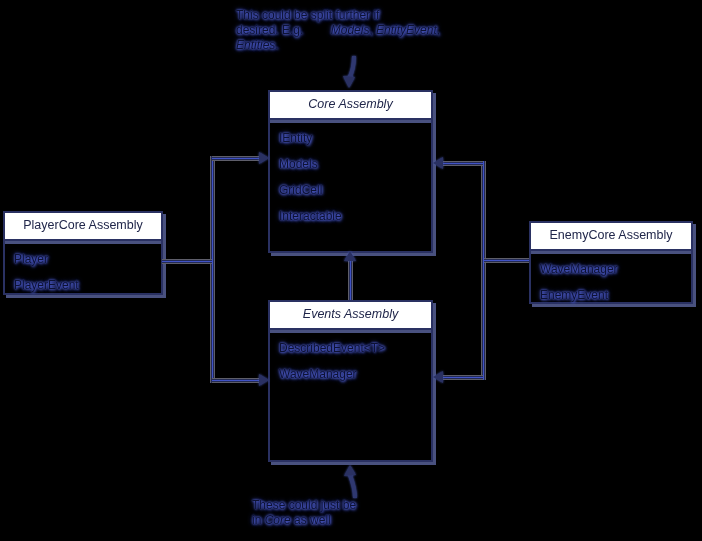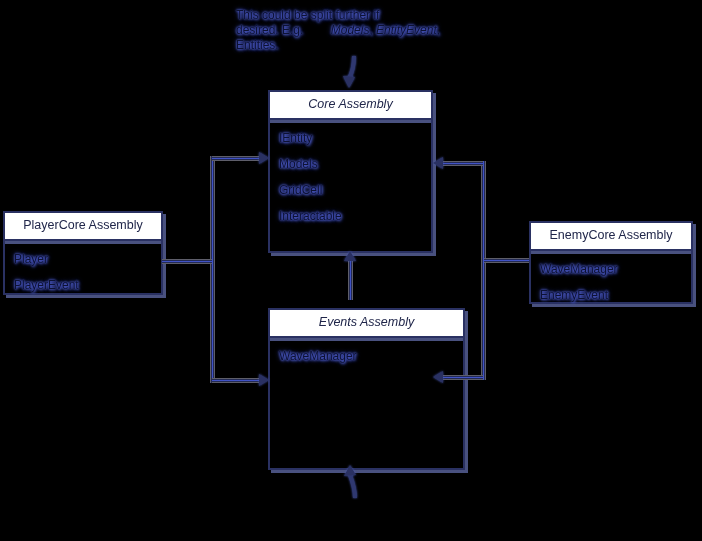--- a/index.html
+++ b/index.html
@@ -30,21 +30,21 @@
   }
   .box-items li{
     height:26px;font-size:12px;line-height:16px;
     color:var(--text-dark,#0d1234);
     text-shadow:0 0 2px var(--glow,#4b5ac8),0 0 3px var(--glow,#4b5ac8),1px 1px 3px var(--glow,#4b5ac8),0 0 5px var(--glow,#4b5ac8);
     white-space:nowrap;
   }
   #box-core{left:268px;top:90px;width:165px;height:163px;}
   #box-playercore{left:3px;top:211px;width:160px;height:84px;}
   #box-enemycore{left:529px;top:221px;width:164px;height:83px;}
-  #box-events{left:268px;top:308px;width:197px;height:162px;}
+  #box-events{left:268px;top:300px;width:165px;height:162px;}
   
   .h-line{position:absolute;height:5px;
     background:linear-gradient(to bottom,#5e5e6a 0,#5e5e6a 1px,#232a54 1px,#232a54 2px,#4153c6 2px,#4153c6 3px,#232a54 3px,#232a54 4px,#5e5e6a 4px);}
   .v-line{position:absolute;width:5px;
     background:linear-gradient(to right,#5e5e6a 0,#5e5e6a 1px,#232a54 1px,#232a54 2px,#4153c6 2px,#4153c6 3px,#232a54 3px,#232a54 4px,#5e5e6a 4px);}
   #l-vert{left:210px;top:156px;height:227px;}
   #l-top-h{left:212px;top:156px;width:47px;}
   #l-mid-h{left:162px;top:259px;width:50px;}
   #l-bot-h{left:212px;top:378px;width:47px;}
   #r-vert{left:481px;top:161px;height:219px;}
@@ -75,21 +75,21 @@
   #bottom-arrow{left:340px;top:464px;}
 </style>
 </head>
 <body style="--background: #000000; --line: #333d7c; --line-highlight: #4153c6; --box-border: #2a3162; --box-shadow: #49517f; --box-header-bg: #ffffff; --box-header-text: #20264a; --glow: #4b5ac8; --text-dark: #0d1234;">
 
 <div class="stage">
 
   <div class="note" id="top-note">
       <div><span>This could be split further if</span></div>
       <div><span>desired. E.g. </span><span style="font-style: italic; margin-left: 24px;">Models</span><span>, </span><span style="font-style: italic;">EntityEvent</span><span>,</span></div>
-      <div><span style="">Entities</span><span>.</span></div>
+      <div><span style="font-style: italic;">Entities</span><span>.</span></div>
     </div>
   <svg class="arrow-svg" id="top-arrow" width="24" height="36" viewBox="0 0 24 36">
     <path d="M14,2 C14,12 13,17 9,25" stroke="#2f3870" stroke-width="4" fill="none"></path>
     <polygon points="3,22 9,34 15,23" fill="#2a3162"></polygon>
   </svg>
 
   <div class="box" id="box-core">
     <div class="box-header hdr-italic">Core Assembly</div>
     <ul class="box-items">
         <li>IEntity</li>
@@ -111,20 +111,21 @@
     <div class="box-header">PlayerCore Assembly</div>
     <ul class="box-items">
         <li>Player</li>
         <li>PlayerEvent</li>
       </ul>
   </div>
 
   <div class="box" id="box-events">
     <div class="box-header hdr-italic">Events Assembly</div>
     <ul class="box-items">
+        <li>DescribedEvent&lt;T&gt;</li>
         <li>WaveManager</li>
       </ul>
   </div>
 
   <div class="v-line" id="l-vert"></div>
   <div class="h-line" id="l-top-h"></div>
   <div class="h-line" id="l-mid-h"></div>
   <div class="h-line" id="l-bot-h"></div>
   <div class="arr arr-right" id="arr-core-left"></div>
   <div class="arr arr-right" id="arr-events-left"></div>
@@ -136,14 +137,18 @@
   <div class="arr arr-left" id="arr-core-right"></div>
   <div class="arr arr-left" id="arr-events-right"></div>
 
   <div class="v-line" id="m-vert"></div>
   <div class="arr arr-up" id="arr-core-bottom"></div>
 
   <svg class="arrow-svg" id="bottom-arrow" width="24" height="36" viewBox="0 0 24 36">
     <path d="M15,34 C15,25 13,19 10,11" stroke="#2f3870" stroke-width="4" fill="none"></path>
     <polygon points="4,12 10,1 16,11" fill="#2a3162"></polygon>
   </svg>
+  <div class="note" id="bottom-note">
+      <div><span>These could just be</span></div>
+      <div><span>in </span><span style="font-style: italic;">Core</span><span> as well</span></div>
+    </div>
 
 </div>
 
 </body></html>

